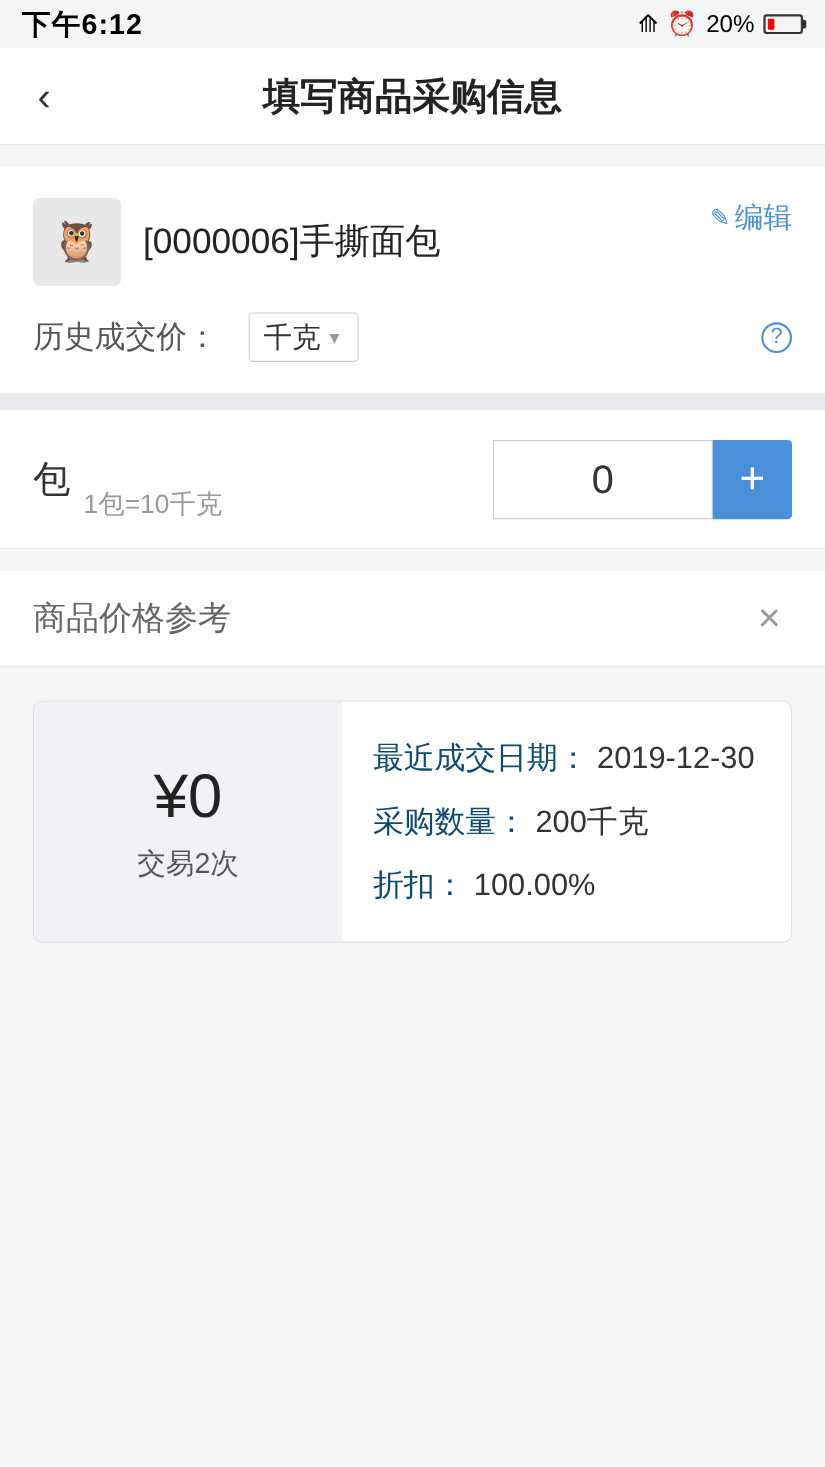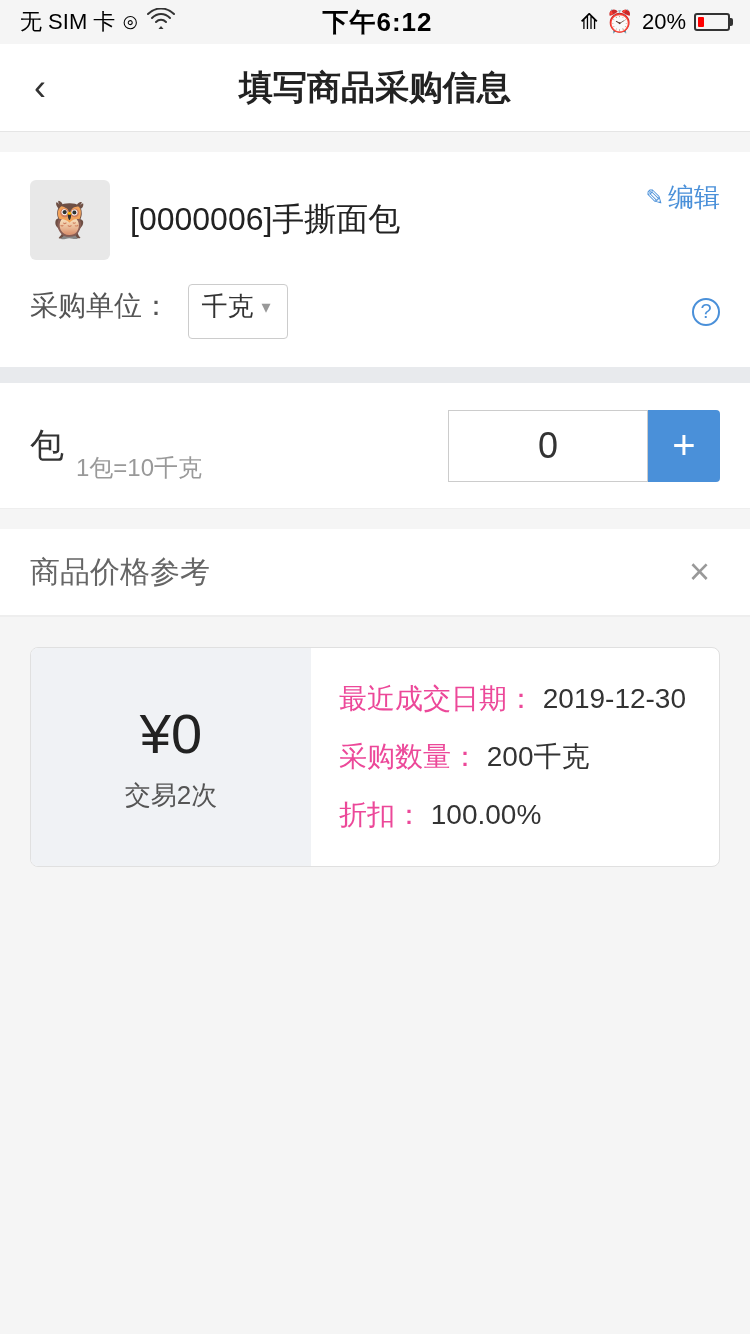--- a/index.html
+++ b/index.html
@@ -153,26 +153,26 @@
     }
     .unit-label {
       font-size: 28px;
       color: #555;
     }
     .unit-select {
       display: inline-flex;
       align-items: center;
       border: 1px solid #ccc;
       border-radius: 4px;
-      padding: 4px 16px 14px 12px;
+      padding: 4px 16px 4px 12px;
       font-size: 26px;
       color: #333;
       background: #fff;
       gap: 8px;
-      margin-left: 14px;
+      margin-left: 24px;
     }
     .unit-dropdown-arrow {
       font-size: 18px;
       color: #999;
     }
     .price-ref-link {
       font-size: 28px;
       color: #4a90d9;
       display: flex;
       align-items: center;
@@ -338,48 +338,37 @@
       flex-direction: column;
       gap: 16px;
       justify-content: center;
     }
     .history-detail-row {
       font-size: 28px;
       color: #333;
       line-height: 1.5;
     }
     .history-detail-label {
-      color: #ec4899;
+      color: #0c4a6e;
       margin-top: 16px;
     }
     .history-detail-value {
       color: #333;
     }
 
     
     .main-content {
       background: #f5f5f5;
       min-height: 600px;
     }
   </style>
 </head>
 <body>
 
 <div class="status-bar">
-  <div class="status-left">
-    <span>无 SIM 卡 ⊙</span>
-    <span>
-      <svg width="28" height="22" viewBox="0 0 28 22" fill="none">
-        <path d="M14 18l2.5 3H11.5L14 18z" fill="#333"></path>
-        <path d="M9 14c1.4-1.4 3.3-2.2 5-2.2s3.6.8 5 2.2" stroke="#333" stroke-width="2" fill="none" stroke-linecap="round"></path>
-        <path d="M5 10c2.5-2.5 5.8-4 9-4s6.5 1.5 9 4" stroke="#333" stroke-width="2" fill="none" stroke-linecap="round"></path>
-        <path d="M1 6C4.5 2.5 9 0.5 14 0.5S23.5 2.5 27 6" stroke="#333" stroke-width="2" fill="none" stroke-linecap="round"></path>
-      </svg>
-    </span>
-  </div>
   <div class="status-center">下午6:12</div>
   <div class="status-right">
     <span>⟰</span>
     <span>⏰</span>
     <span>20%</span>
     <span class="battery-icon">
       <span class="battery-body">
           <span class="battery-fill"></span>
         </span>
     </span>
@@ -399,21 +388,21 @@
       </div>
       <span class="product-name">[0000006]手撕面包</span>
     </div>
     <span class="edit-link">
       <span class="edit-icon">✎</span>
       <span>编辑</span>
     </span>
   </div>
   <div class="product-unit-row">
     <div>
-      <span class="unit-label">采购单位：</span>
+      <span class="unit-label">历史成交价：</span>
       <span class="unit-select">
         <span>千克</span>
         <span class="unit-dropdown-arrow">▾</span>
       </span>
     </div>
     <div class="price-ref-link">
       <span class="price-ref-help">?</span>
     </div>
   </div>
 </div>

